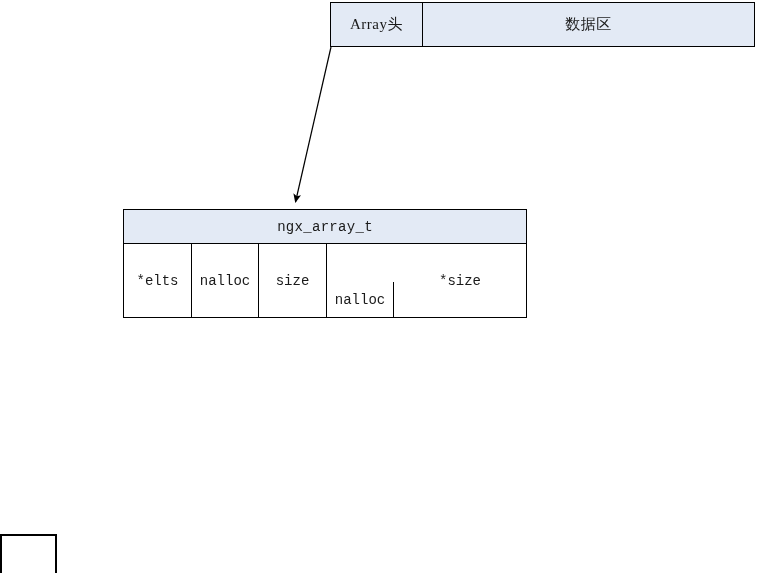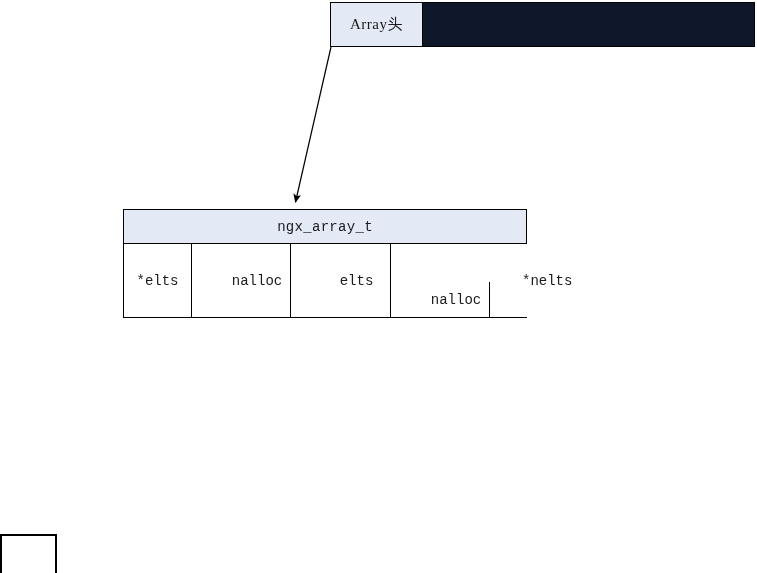--- a/index.html
+++ b/index.html
@@ -27,21 +27,21 @@
   
   .mem-table {
     position: absolute;
     left: 330px;
     top: 2px;
     width: 425px;
     height: 45px;
     display: flex;
     border: 1px solid #000000;
     box-sizing: border-box;
-    background: #0f172a;
+    background: #8b5cf6;
   }
   .mem-cell {
     display: flex;
     align-items: center;
     justify-content: center;
     background: #e3eaf5;
     box-sizing: border-box;
     font-family: "Liberation Serif", "DejaVu Serif", serif;
     font-size: 15px;
     color: #1a1a1a;
@@ -87,21 +87,20 @@
     justify-content: center;
     font-family: "Liberation Mono", "DejaVu Sans Mono", monospace;
     font-size: 14px;
     color: #1a1a1a;
     letter-spacing: 0.3px;
   }
   .struct-fields {
     display: flex;
     height: 73px;
     box-sizing: border-box;
-    gap: 32px;
   }
   .struct-field {
     display: flex;
     align-items: center;
     justify-content: center;
     border-right: 1px solid #000000;
     box-sizing: border-box;
     font-family: "Liberation Mono", "DejaVu Sans Mono", monospace;
     font-size: 14px;
     color: #1a1a1a;
@@ -128,37 +127,38 @@
     background: #ffffff;
   }
 </style>
 </head>
 <body>
 
 <div class="canvas">
 
   <div class="mem-table">
     <div class="mem-cell header-cell">Array头</div>
+    <div class="mem-cell data-cell">数据区</div>
   </div>
 
   <svg class="connector" viewBox="0 0 757 573" width="757" height="573">
     <defs>
       <marker id="arrowhead" markerWidth="10" markerHeight="10" refX="8" refY="4" orient="auto" markerUnits="userSpaceOnUse">
         <path d="M0,0 L9,4 L0,8 L2.2,4 Z" fill="#000000"></path>
       </marker>
     </defs>
     <line x1="331" y1="47" x2="295.5" y2="202" stroke="#000000" stroke-width="1.2" marker-end="url(#arrowhead)"></line>
   </svg>
 
   <div class="struct-table">
     <div class="struct-title">ngx_array_t</div>
     <div class="struct-fields">
       <div class="struct-field sf-0">*elts</div>
       <div class="struct-field sf-1">nalloc</div>
-      <div class="struct-field sf-2">elts</div>
+      <div class="struct-field sf-2">size</div>
       <div class="struct-field sf-3">nalloc</div>
-      <div class="struct-field sf-4">*nelts</div>
+      <div class="struct-field sf-4">*size</div>
     </div>
   </div>
 
   <div class="stub-box"></div>
 
 </div>
 
 </body></html>

